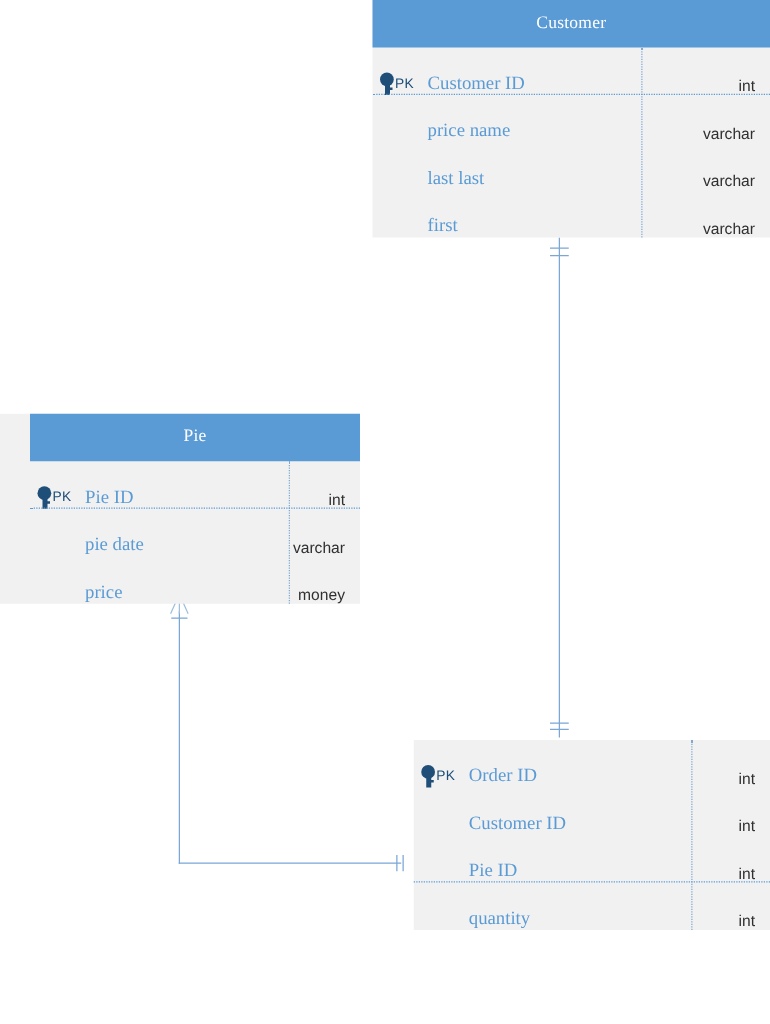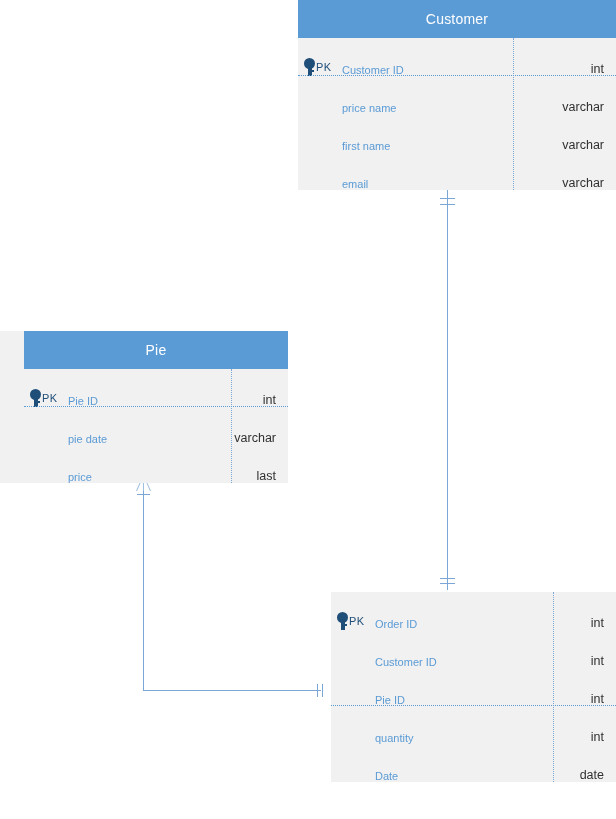--- a/index.html
+++ b/index.html
@@ -22,20 +22,21 @@
     box-sizing: border-box;
   }
   .entity-header {
     background: #5b9bd5;
     color: #ffffff;
     font-size: 14px;
     text-align: center;
     line-height: 38px;
     height: 38px;
     letter-spacing: .2px;
+    font-family: Liberation Serif, serif;
   }
   .entity-body {
     position: relative;
   }
   .row {
     position: relative;
     height: 38px;
     display: flex;
     align-items: flex-end;
     box-sizing: border-box;
@@ -89,23 +90,24 @@
     background: #1f4e79;
   }
   .pk-label {
     font-size: 11px;
     color: #1f4e79;
     margin-left: 1px;
     letter-spacing: .3px;
   }
   .attr-name {
     flex: 1 1 auto;
-    font-size: 11px;
+    font-size: 15px;
     color: #5b9bd5;
     padding-left: 0px;
+    font-family: Liberation Serif, serif;
   }
   .attr-type {
     font-size: 12.5px;
     color: #303030;
     text-align: right;
     box-sizing: border-box;
     padding-right: 12px;
     flex: 0 0 auto;
     position: relative;
   }
@@ -186,27 +188,27 @@
     </div>
 
     <div class="row">
       <div class="key-cell"></div>
       <div class="attr-name">price name</div>
       <div class="attr-type" style="width:103px;">varchar</div>
     </div>
 
     <div class="row">
       <div class="key-cell"></div>
-      <div class="attr-name">first name</div>
+      <div class="attr-name">last last</div>
       <div class="attr-type" style="width:103px;">varchar</div>
     </div>
 
     <div class="row">
       <div class="key-cell"></div>
-      <div class="attr-name">email</div>
+      <div class="attr-name">first</div>
       <div class="attr-type" style="width:103px;">varchar</div>
     </div>
   </div>
 </div>
 
 <div class="entity" style="left:0px; top:331px; width:288px;padding-left:24px;">
   <div class="entity-header">Pie</div>
   <div class="entity-body">
     <div class="col-divider" style="left:207px;"></div>
 
@@ -225,21 +227,21 @@
 
     <div class="row">
       <div class="key-cell"></div>
       <div class="attr-name">pie date</div>
       <div class="attr-type" style="width:81px;">varchar</div>
     </div>
 
     <div class="row">
       <div class="key-cell"></div>
       <div class="attr-name">price</div>
-      <div class="attr-type" style="width:81px;">last</div>
+      <div class="attr-type" style="width:81px;">money</div>
     </div>
   </div>
 </div>
 
 <div class="entity" style="left:331px; top:592px; width:285px;">
   <div class="entity-body">
     <div class="col-divider" style="left:222px;"></div>
 
     <div class="row">
       <div class="key-cell">
@@ -265,19 +267,14 @@
       <div class="attr-name">Pie ID</div>
       <div class="attr-type" style="width:63px;">int</div>
     </div>
 
     <div class="row">
       <div class="key-cell"></div>
       <div class="attr-name">quantity</div>
       <div class="attr-type" style="width:63px;">int</div>
     </div>
 
-    <div class="row">
-      <div class="key-cell"></div>
-      <div class="attr-name">Date</div>
-      <div class="attr-type" style="width:63px;">date</div>
-    </div>
   </div>
 </div>
 
 </body></html>

